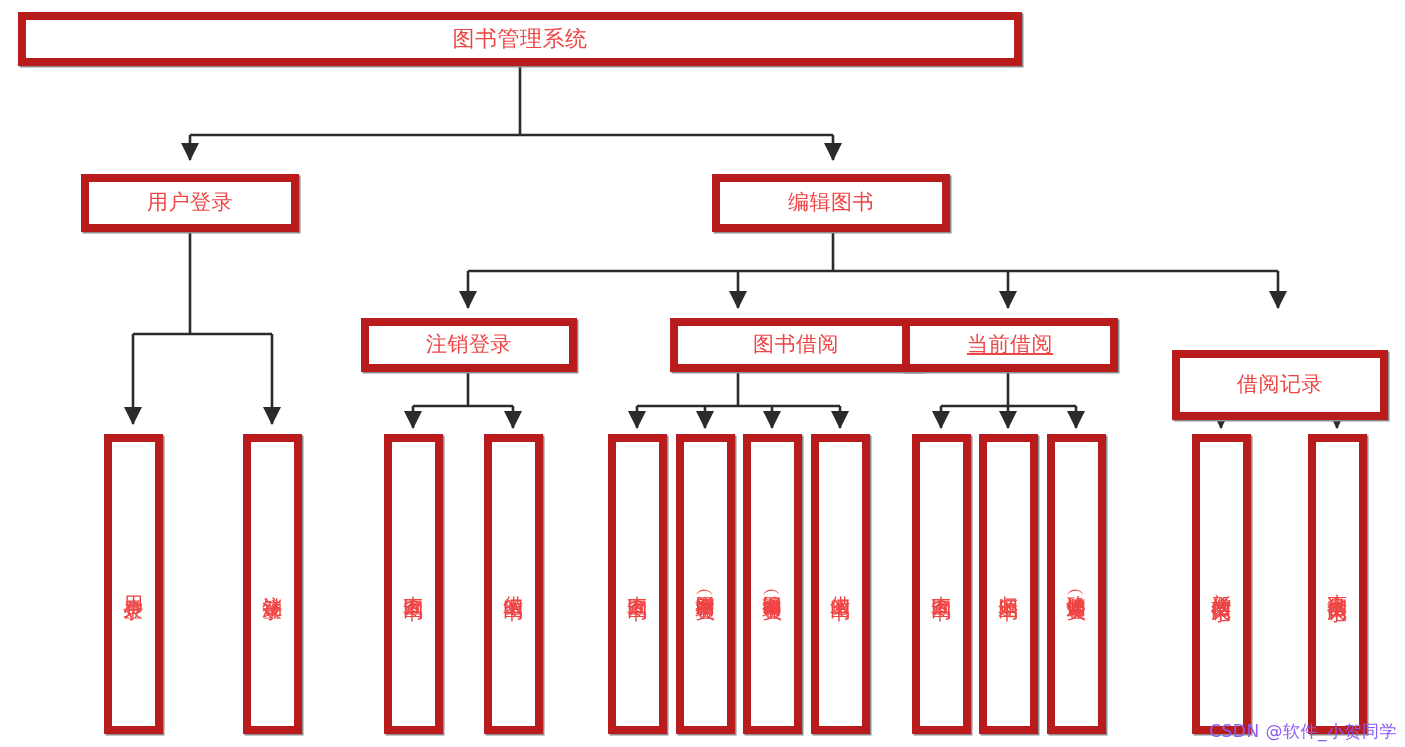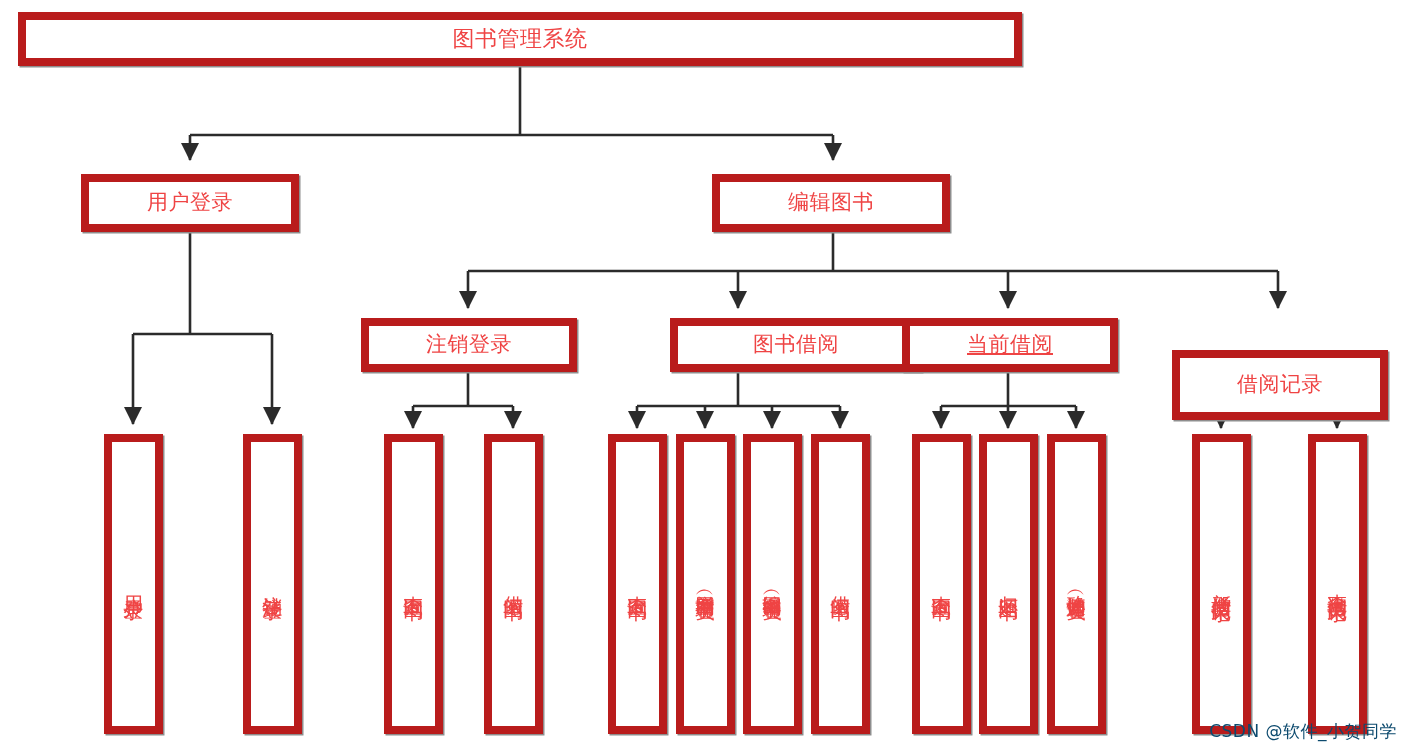--- a/index.html
+++ b/index.html
@@ -60,21 +60,21 @@
   }
   .node.leaf.tall .label-v {
     font-size: 19px;
     letter-spacing: 1px;
   }
   .watermark {
     position: absolute;
     right: 8px;
     bottom: 4px;
     font-size: 17px;
-    color: #0c4a6e;
+    color: #8b5cf6;
     letter-spacing: 0.5px;
     white-space: nowrap;
   }
 </style>
 </head>
 <body>
 
 <div id="diagram-root">
 
   <svg class="edges" viewBox="0 0 1405 747" xmlns="http://www.w3.org/2000/svg">

